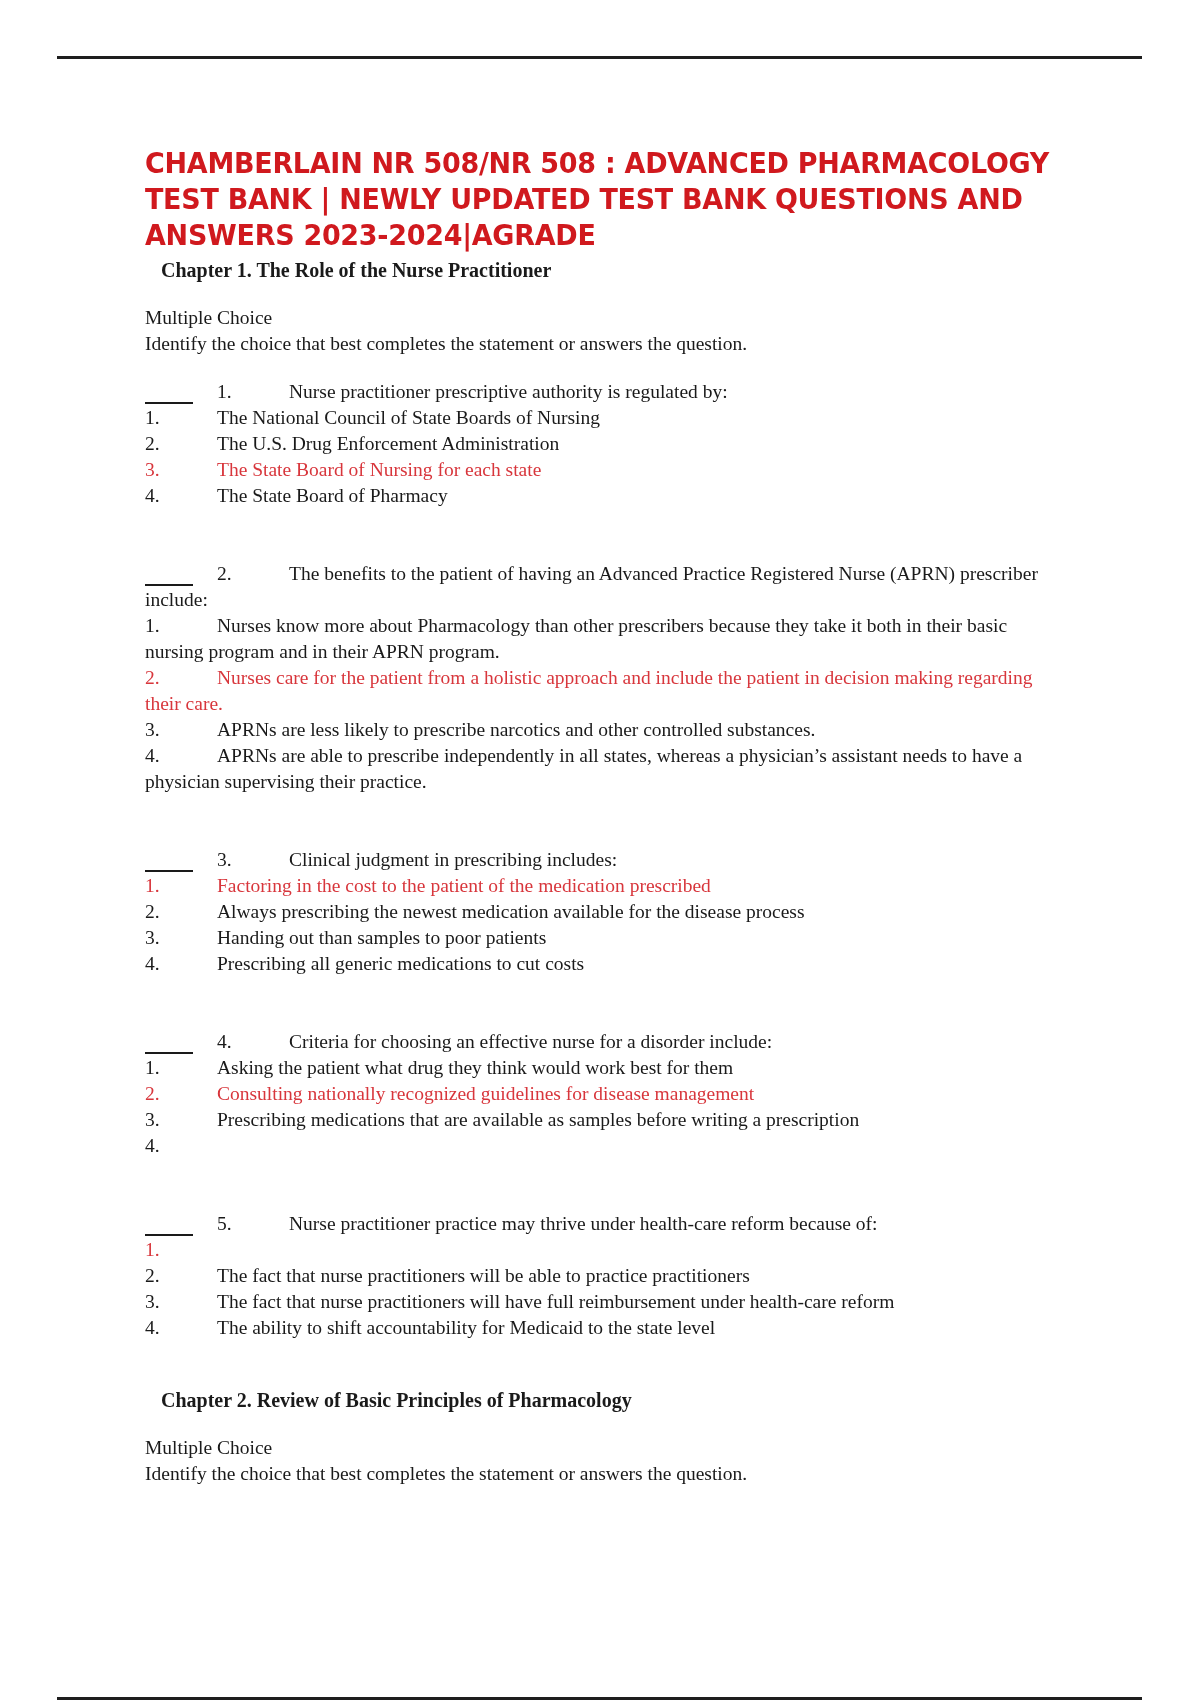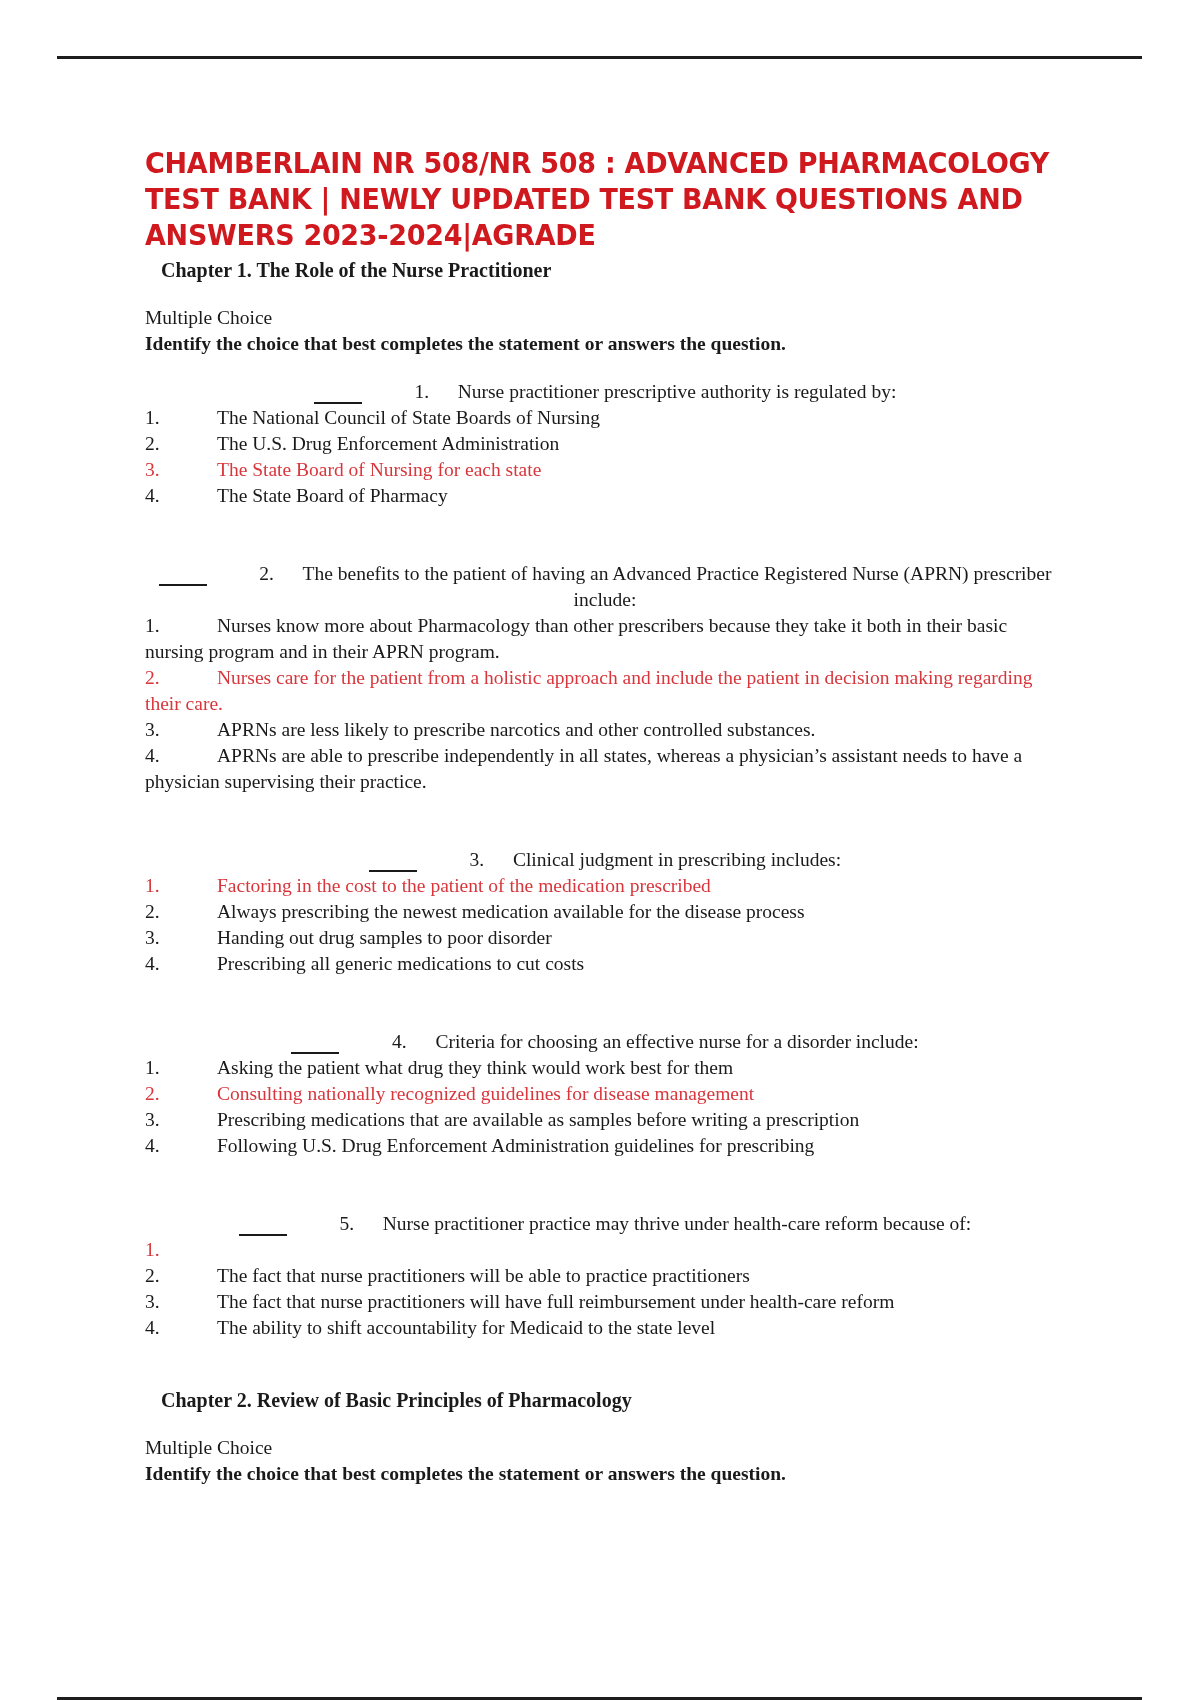--- a/index.html
+++ b/index.html
@@ -13,23 +13,23 @@
     color: #1a1a1a; font-size: 19.5px; line-height: 26px;
   }
   .title {
     font-family: "DejaVu Sans", "Liberation Sans", sans-serif;
     font-weight: bold; color: #d0191e; font-size: 29px; line-height: 36px;
     letter-spacing: -0.3px; margin: 0; transform: scaleX(0.93); transform-origin: left top;
     width: 1000px;
   }
   .chapter { font-weight: bold; font-size: 20px; margin: 4px 0 0 16px; }
   .mc-heading { margin-top: 22px; }
-  .instructions { margin: 0; font-weight: bold; }
+  .instructions { margin: 0; }
   .question { margin-top: 22px; }
-  .q-stem { position: relative; text-align: center; }
+  .q-stem { position: relative; }
   .blank {
     display: inline-block; width: 48px; height: 2px; background: #1a1a1a;
     vertical-align: -6px; margin-right: 24px;
   }
   .qnum { display: inline-block; width: 72px; }
   .opt { display: flex; }
   .opt .n { width: 72px; flex: none; }
   .opt.wrap { display: block; }
   .opt.wrap .n { display: inline-block; }
   .correct { color: #d8363c; }
@@ -86,21 +86,21 @@
     <div class="opt correct">
         <span class="n">1.</span>
         <span>Factoring in the cost to the patient of the medication prescribed</span>
       </div>
     <div class="opt">
         <span class="n">2.</span>
         <span>Always prescribing the newest medication available for the disease process</span>
       </div>
     <div class="opt">
         <span class="n">3.</span>
-        <span>Handing out drug samples to poor disorder</span>
+        <span>Handing out than samples to poor patients</span>
       </div>
     <div class="opt">
         <span class="n">4.</span>
         <span>Prescribing all generic medications to cut costs</span>
       </div>
   </div>
 
   <div class="question gap-large">
     <div class="q-stem">
       <span class="blank"></span><span class="qnum">4.</span><span>Criteria for choosing an effective nurse for a disorder include:</span>
@@ -112,21 +112,20 @@
     <div class="opt correct">
         <span class="n">2.</span>
         <span>Consulting nationally recognized guidelines for disease management</span>
       </div>
     <div class="opt">
         <span class="n">3.</span>
         <span>Prescribing medications that are available as samples before writing a prescription</span>
       </div>
     <div class="opt">
         <span class="n">4.</span>
-        <span>Following U.S. Drug Enforcement Administration guidelines for prescribing</span>
       </div>
   </div>
 
   <div class="question gap-large">
     <div class="q-stem">
       <span class="blank"></span><span class="qnum">5.</span><span>Nurse practitioner practice may thrive under health-care reform because of:</span>
     </div>
     <div class="opt correct">
         <span class="n">1.</span>
       </div>

